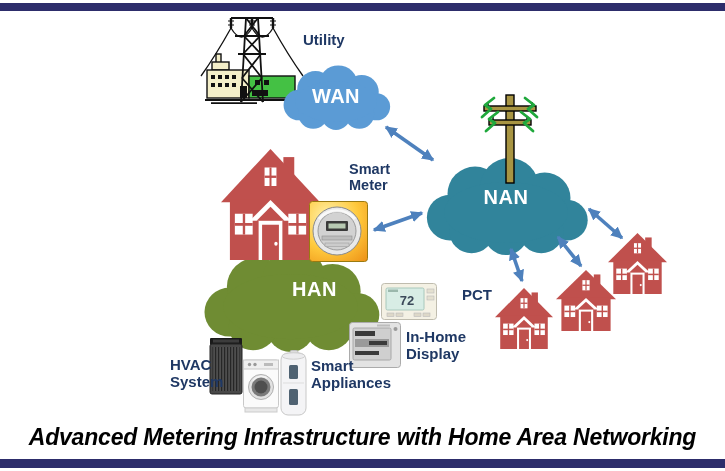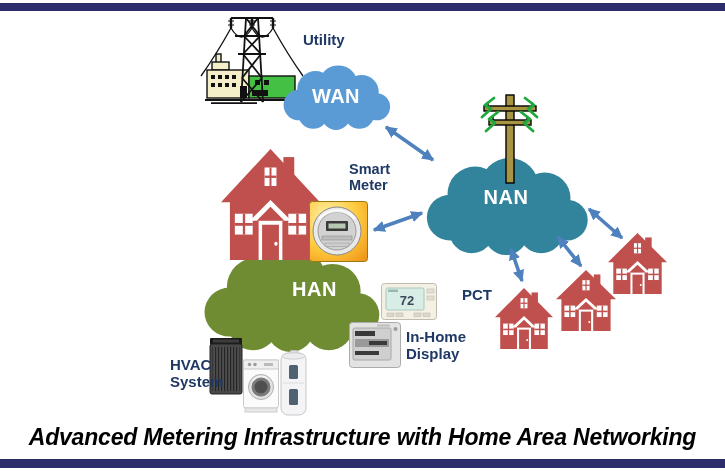--- a/index.html
+++ b/index.html
@@ -231,20 +231,21 @@
   <div class="abs z6" style="left:280px;top:350px;width:27px;height:67px;">
     <svg viewBox="0 0 27 67" width="27" height="67">
       <rect x="10" y="0.5" width="8" height="4" rx="1.5" fill="#dddddd" stroke="#c0c0c0"></rect>
       <rect x="1" y="3" width="25" height="62" rx="7" fill="#f4f4f6" stroke="#c8c8c8"></rect>
       <ellipse cx="13.5" cy="6" rx="11.5" ry="3.2" fill="#ececee" stroke="#cfcfcf"></ellipse>
       <rect x="9" y="15" width="9" height="14" rx="1.5" fill="#4f6272"></rect>
       <rect x="9" y="39" width="9" height="16" rx="1.5" fill="#4f6272"></rect>
       <path d="M3,33 L24,33" stroke="#ddd" stroke-width="1"></path>
     </svg>
   </div>
+  <div class="lbl z7" style="left:311px;top:358px;width:96px;">Smart Appliances</div>
 
   <div class="abs z5" style="left:495px;top:288px;width:58px;height:61px;">
     <svg viewBox="0 0 100 96" preserveAspectRatio="none" width="58" height="61">
         <use href="#sym-house"></use>
       </svg>
   </div>
   <div class="abs z5" style="left:556px;top:270px;width:60px;height:61px;">
     <svg viewBox="0 0 100 96" preserveAspectRatio="none" width="60" height="61">
         <use href="#sym-house"></use>
       </svg>

